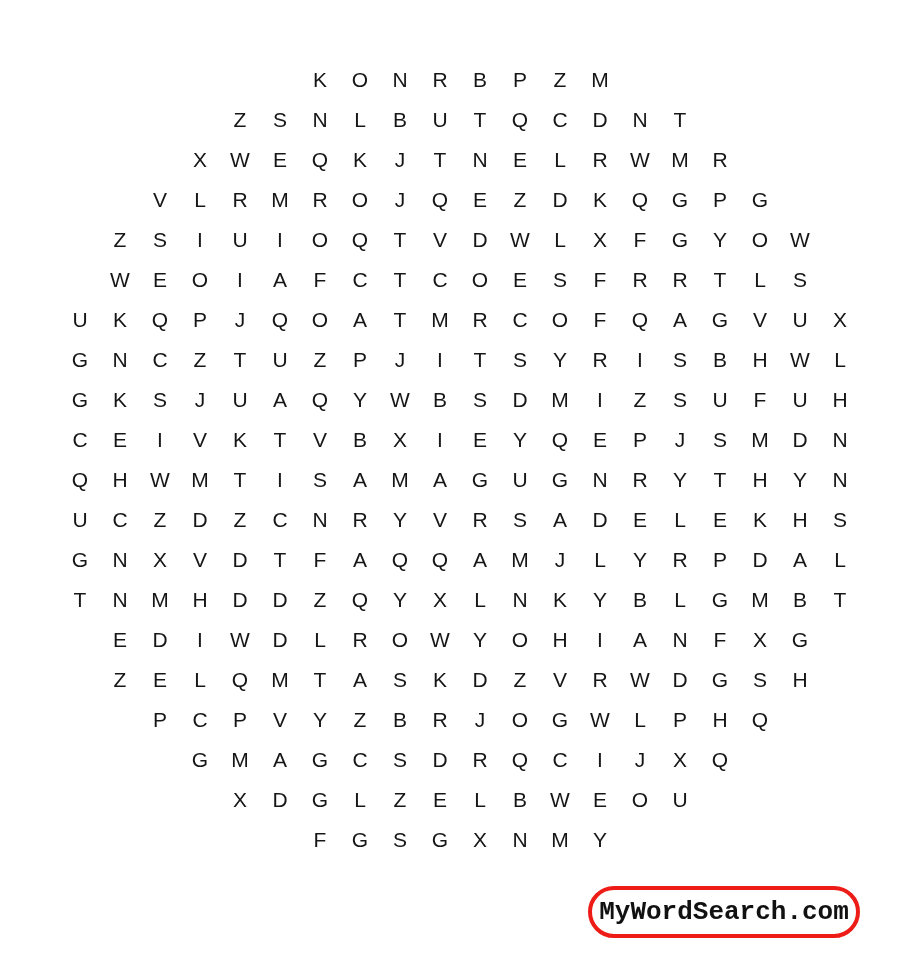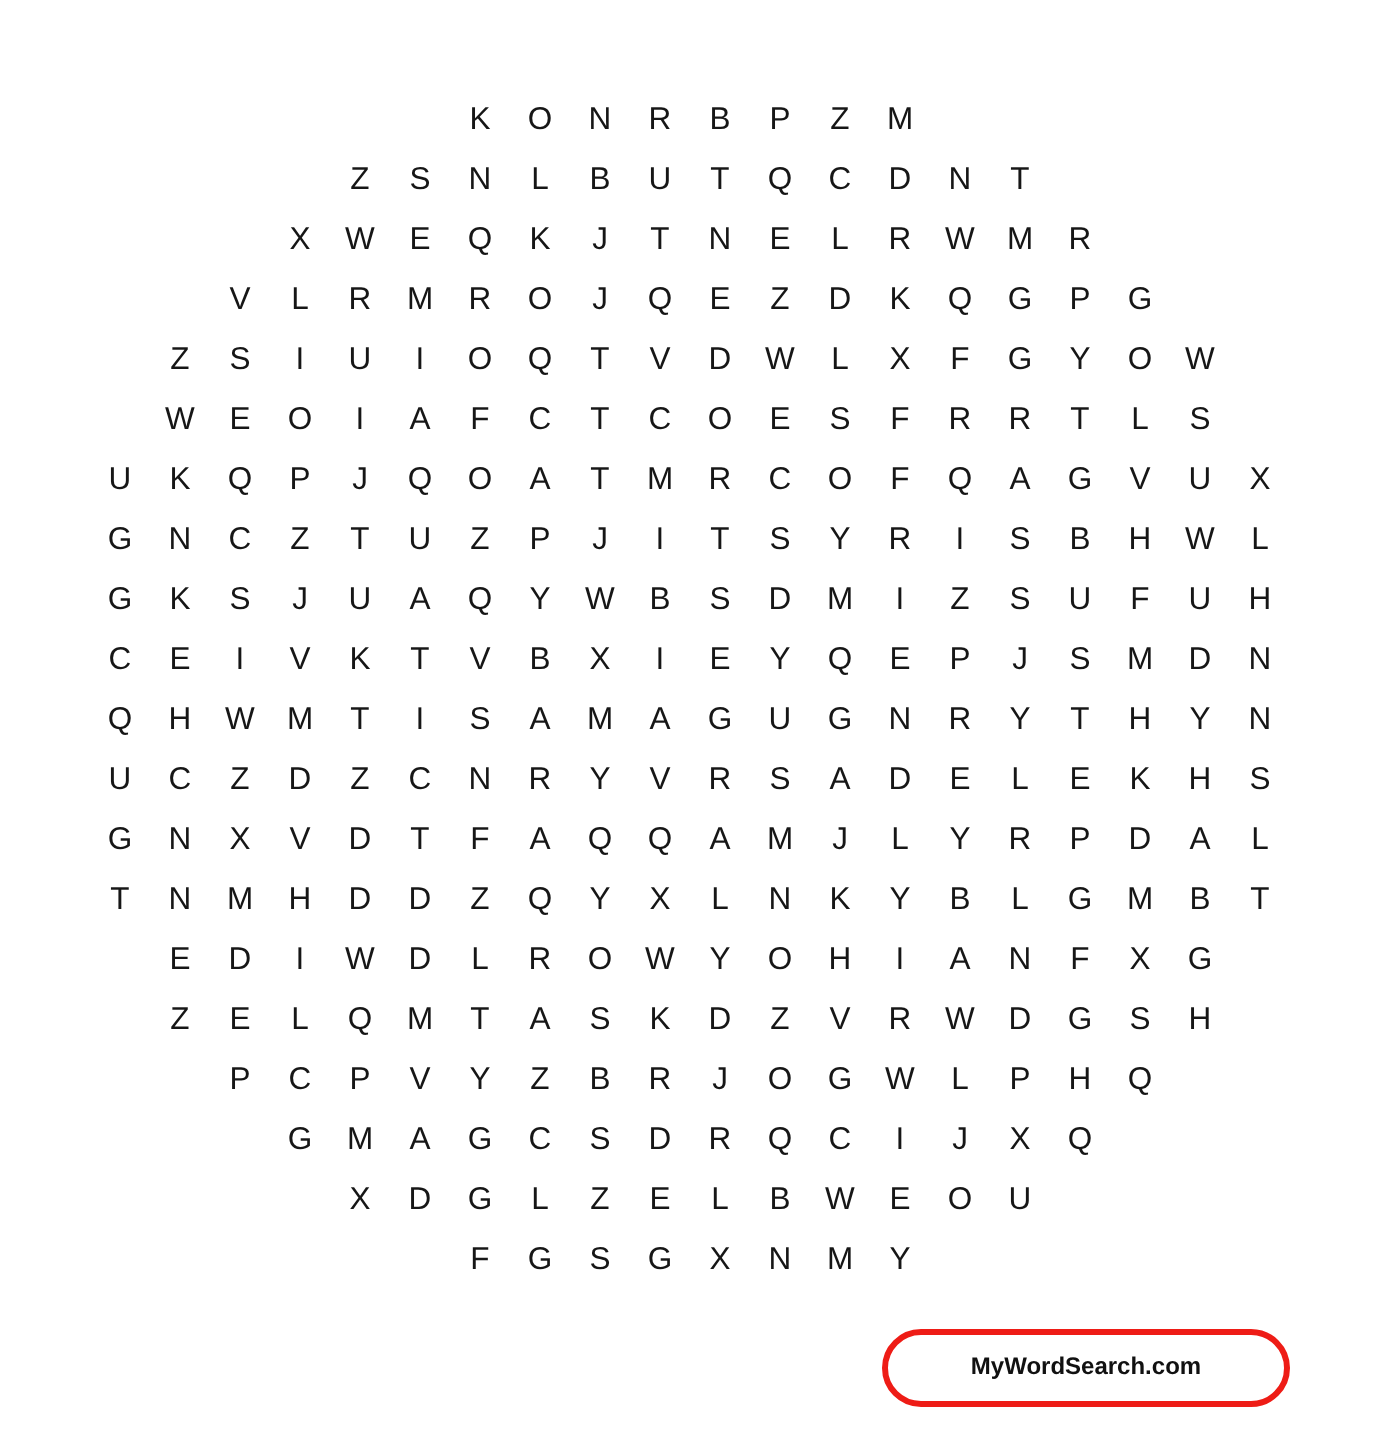--- a/index.html
+++ b/index.html
@@ -43,24 +43,24 @@
     height: 52px;
     border: 4px solid #ee1c16;
     border-radius: 26px;
     background: #ffffff;
     display: flex;
     align-items: center;
     justify-content: center;
     box-sizing: border-box;
   }
   #brand-badge .brand-text {
-    font-size: 16px;
+    font-size: 26px;
     font-weight: bold;
     color: #111111;
-    font-family: Liberation Sans, sans-serif;
+    font-family: Liberation Mono, monospace;
     white-space: nowrap;
   }
 </style>
 </head>
 <body>
 
 <div id="puzzle" style="padding-top: 60px;">
     <div class="grid-row">
       <div class="cell">K</div>
       <div class="cell">O</div>

